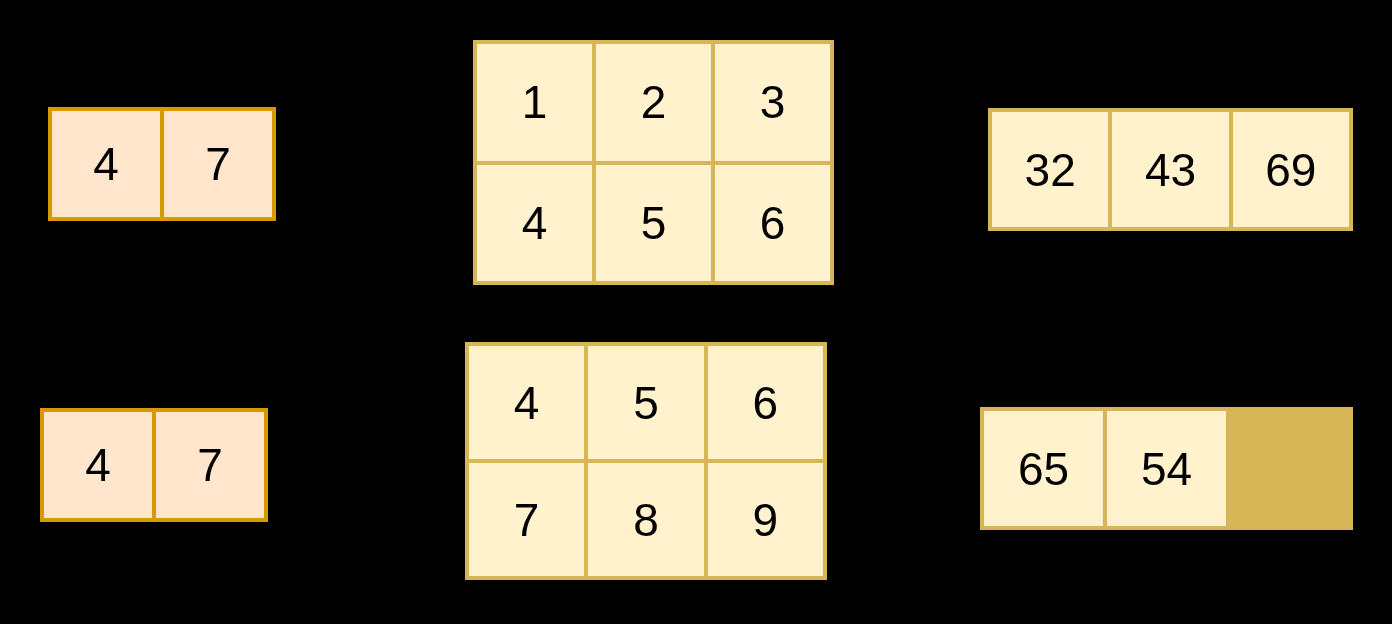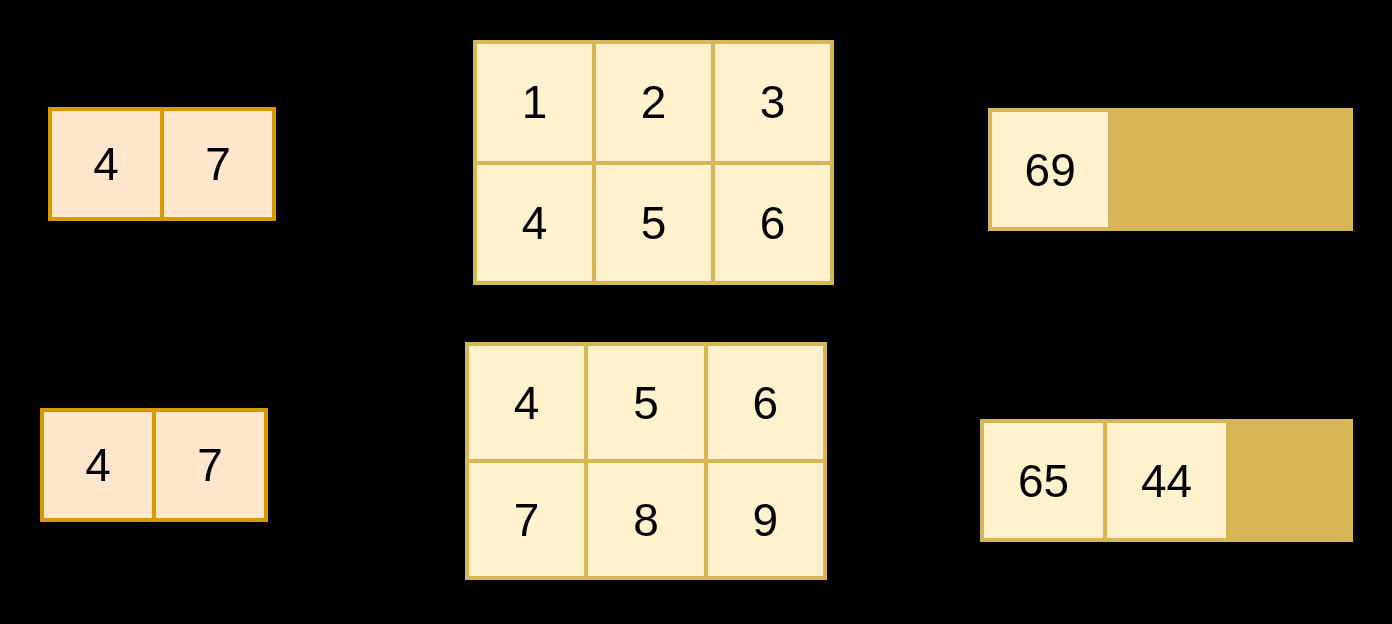--- a/index.html
+++ b/index.html
@@ -44,21 +44,21 @@
     font-size: 46px;
     line-height: 1;
     color: var(--text-color, #000);
   }
   
   #tbl-input-vector-top    { left: 48px;  top: 107px; width: 228px; height: 114px; }
   #tbl-matrix-top          { left: 473px; top: 40px;  width: 361px; height: 245px; }
   #tbl-result-vector-top   { left: 988px; top: 108px; width: 365px; height: 123px; }
   #tbl-input-vector-bottom { left: 40px;  top: 408px; width: 228px; height: 114px; }
   #tbl-matrix-bottom       { left: 465px; top: 342px; width: 362px; height: 238px; }
-  #tbl-result-vector-bottom{ left: 980px; top: 407px; width: 373px; height: 123px; margin-top: 12px; }
+  #tbl-result-vector-bottom{ left: 980px; top: 407px; width: 373px; height: 123px; }
 </style>
 </head>
 <body>
 
 <div class="canvas">
 
   <div id="tbl-input-vector-top" class="tbl orange">
     <div class="grid cols-2">
       <div class="cell">4</div>
       <div class="cell">7</div>
@@ -71,20 +71,22 @@
       <div class="cell">2</div>
       <div class="cell">3</div>
       <div class="cell">4</div>
       <div class="cell">5</div>
       <div class="cell">6</div>
     </div>
   </div>
 
   <div id="tbl-result-vector-top" class="tbl yellow">
     <div class="grid cols-3">
+      <div class="cell">32</div>
+      <div class="cell">43</div>
       <div class="cell">69</div>
     </div>
   </div>
 
   <div id="tbl-input-vector-bottom" class="tbl orange">
     <div class="grid cols-2">
       <div class="cell">4</div>
       <div class="cell">7</div>
     </div>
   </div>
@@ -96,17 +98,17 @@
       <div class="cell">6</div>
       <div class="cell">7</div>
       <div class="cell">8</div>
       <div class="cell">9</div>
     </div>
   </div>
 
   <div id="tbl-result-vector-bottom" class="tbl yellow">
     <div class="grid cols-3">
       <div class="cell">65</div>
-      <div class="cell">44</div>
+      <div class="cell">54</div>
     </div>
   </div>
 
 </div>
 
 </body></html>

